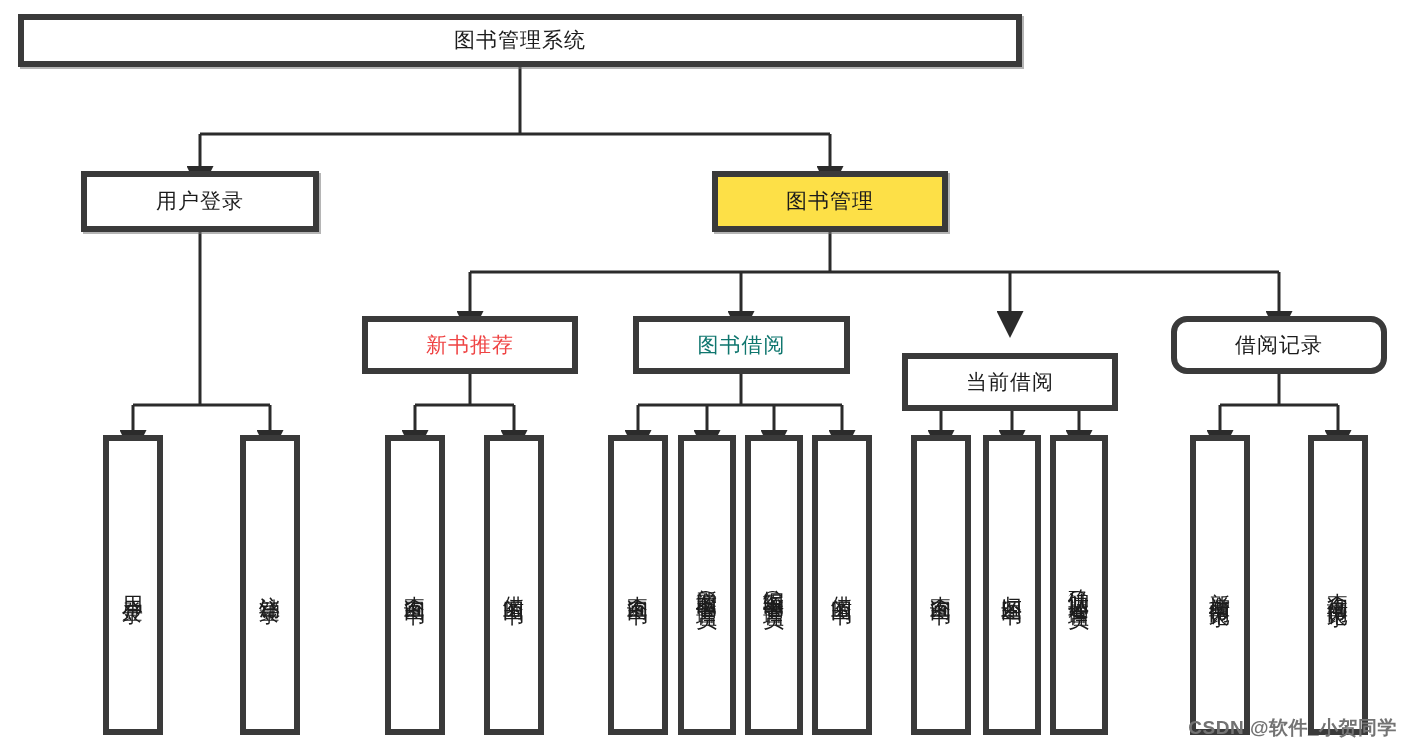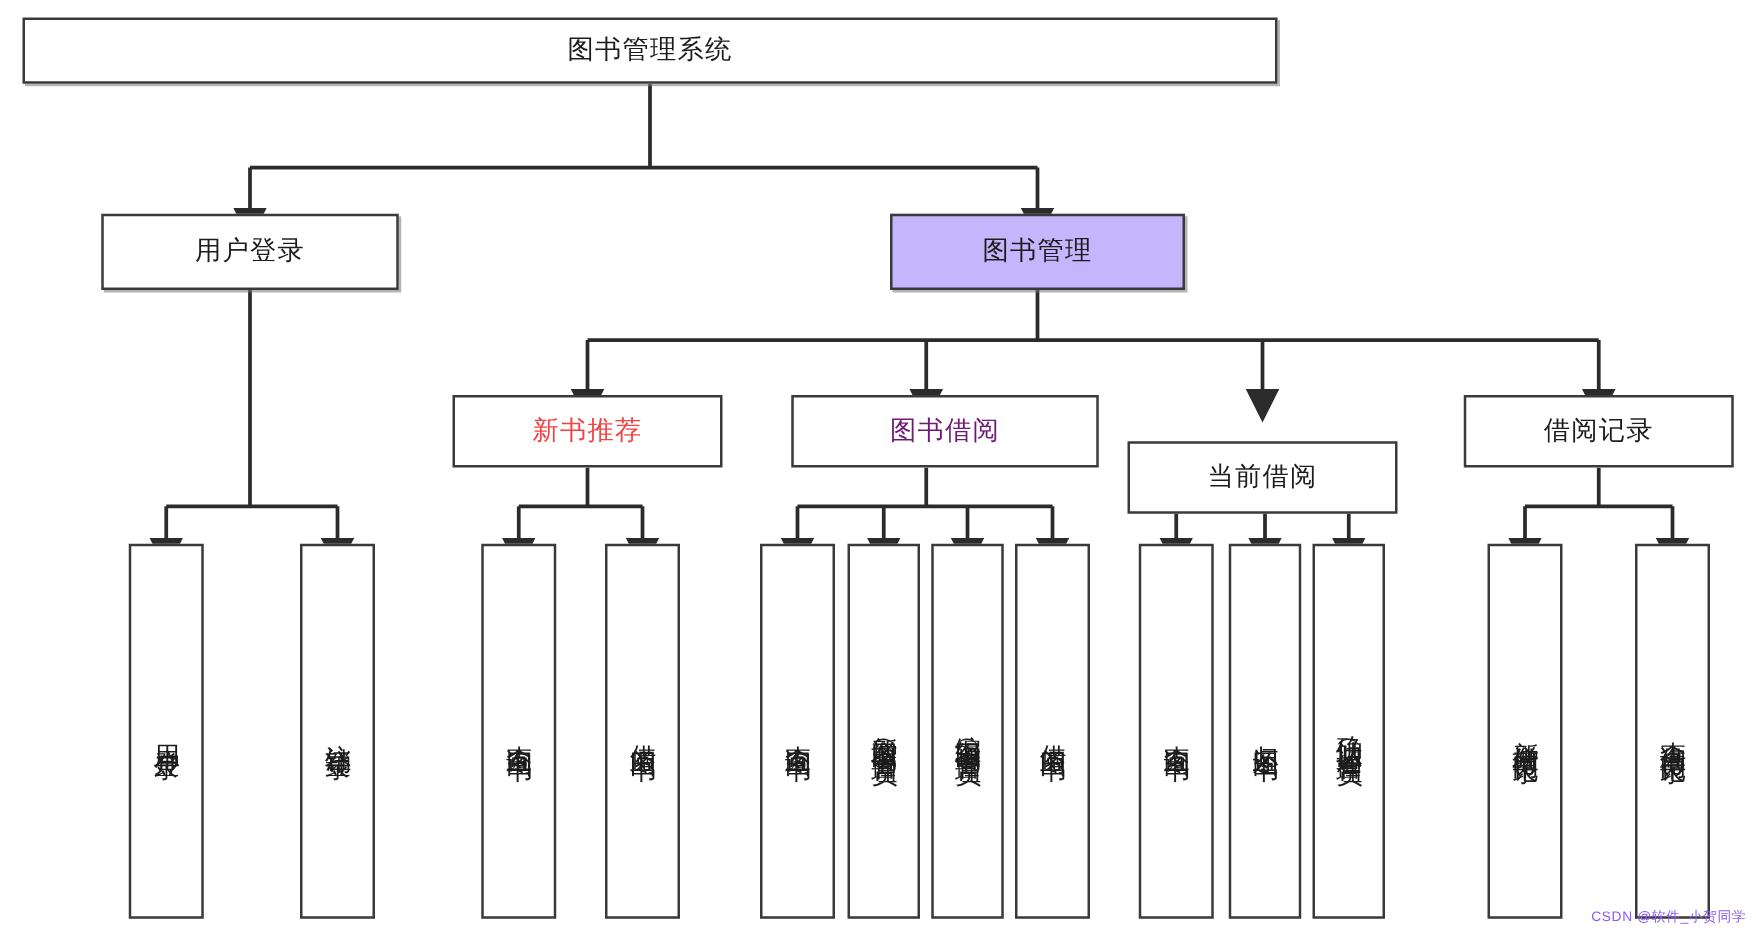--- a/index.html
+++ b/index.html
@@ -21,21 +21,21 @@
     position: absolute;
     left: 0;
     top: 0;
     width: 1405px;
     height: 747px;
   }
   .node {
     position: absolute;
     box-sizing: border-box;
     background: #ffffff;
-    border: 2px solid #ef4444;
+    border: 6px solid #ef4444;
     display: flex;
     align-items: center;
     justify-content: center;
     color: #1c1c1c;
   }
   .node.shadowed {
     box-shadow: 2px 2px 0 0 rgba(120,120,120,0.55);
   }
   .node-label {
     display: block;
@@ -56,25 +56,26 @@
     text-orientation: upright;
     font-size: 21px;
     letter-spacing: 3px;
     line-height: 1;
     white-space: nowrap;
   }
   #watermark {
     position: absolute;
     right: 8px;
     bottom: 6px;
-    font-size: 11px;
-    color: #8b5cf6;
+    font-size: 19px;
+    color: #737373;
     letter-spacing: 0.5px;
     white-space: nowrap;
     pointer-events: none;
+    font-weight: bold;
   }
 </style>
 </head>
 <body>
 
 <div id="canvas">
 
   <svg id="wires" viewBox="0 0 1405 747" xmlns="http://www.w3.org/2000/svg">
     <defs>
       <marker id="arrowhead" markerWidth="9" markerHeight="9" refX="1" refY="4.5" orient="auto" markerUnits="strokeWidth">
@@ -118,33 +119,33 @@
       </g>
   </svg>
 
   <div id="nodes">
       <div class="node horiz shadowed" style="left: 18px; top: 14px; width: 1004px; height: 53px; border-color: rgb(58, 58, 58); background: rgb(255, 255, 255); color: rgb(28, 28, 28);">
         <span class="node-label">图书管理系统</span>
       </div>
       <div class="node horiz shadowed" style="left: 81px; top: 171px; width: 238px; height: 61px; border-color: rgb(58, 58, 58); background: rgb(255, 255, 255); color: rgb(28, 28, 28);">
         <span class="node-label">用户登录</span>
       </div>
-      <div class="node horiz shadowed" style="left: 712px; top: 171px; width: 236px; height: 61px; border-color: rgb(58, 58, 58); background: #c4b5fd; color: rgb(28, 28, 28);">
+      <div class="node horiz shadowed" style="left: 712px; top: 171px; width: 236px; height: 61px; border-color: rgb(58, 58, 58); background: #fde047; color: rgb(28, 28, 28);">
         <span class="node-label">图书管理</span>
       </div>
       <div class="node horiz" style="left: 362px; top: 316px; width: 216px; height: 58px; border-color: rgb(58, 58, 58); background: rgb(255, 255, 255); color: #ef4444;">
         <span class="node-label">新书推荐</span>
       </div>
-      <div class="node horiz" style="left: 633px; top: 316px; width: 246px; height: 58px; border-color: rgb(58, 58, 58); background: rgb(255, 255, 255); color: #701a75;">
+      <div class="node horiz" style="left: 633px; top: 316px; width: 217px; height: 58px; border-color: rgb(58, 58, 58); background: rgb(255, 255, 255); color: #0f766e;">
         <span class="node-label">图书借阅</span>
       </div>
       <div class="node horiz" style="left: 902px; top: 316px; width: 216px; height: 58px; border-color: rgb(58, 58, 58); background: rgb(255, 255, 255); color: rgb(28, 28, 28); margin-top: 37px;">
         <span class="node-label">当前借阅</span>
       </div>
-      <div class="node horiz" style="left: 1171px; top: 316px; width: 216px; height: 58px; border-color: rgb(58, 58, 58); background: rgb(255, 255, 255); color: rgb(28, 28, 28);">
+      <div class="node horiz" style="left: 1171px; top: 316px; width: 216px; height: 58px; border-color: rgb(58, 58, 58); background: rgb(255, 255, 255); color: rgb(28, 28, 28); border-radius: 16px;">
         <span class="node-label">借阅记录</span>
       </div>
       <div class="node vert" style="left: 103px; top: 435px; width: 60px; height: 300px; border-color: rgb(58, 58, 58); background: rgb(255, 255, 255); color: rgb(28, 28, 28);">
         <span class="node-label">用户登录</span>
       </div>
       <div class="node vert" style="left: 240px; top: 435px; width: 60px; height: 300px; border-color: rgb(58, 58, 58); background: rgb(255, 255, 255); color: rgb(28, 28, 28);">
         <span class="node-label">注销登录</span>
       </div>
       <div class="node vert" style="left: 385px; top: 435px; width: 60px; height: 300px; border-color: rgb(58, 58, 58); background: rgb(255, 255, 255); color: rgb(28, 28, 28);">
         <span class="node-label">查询图书</span>

